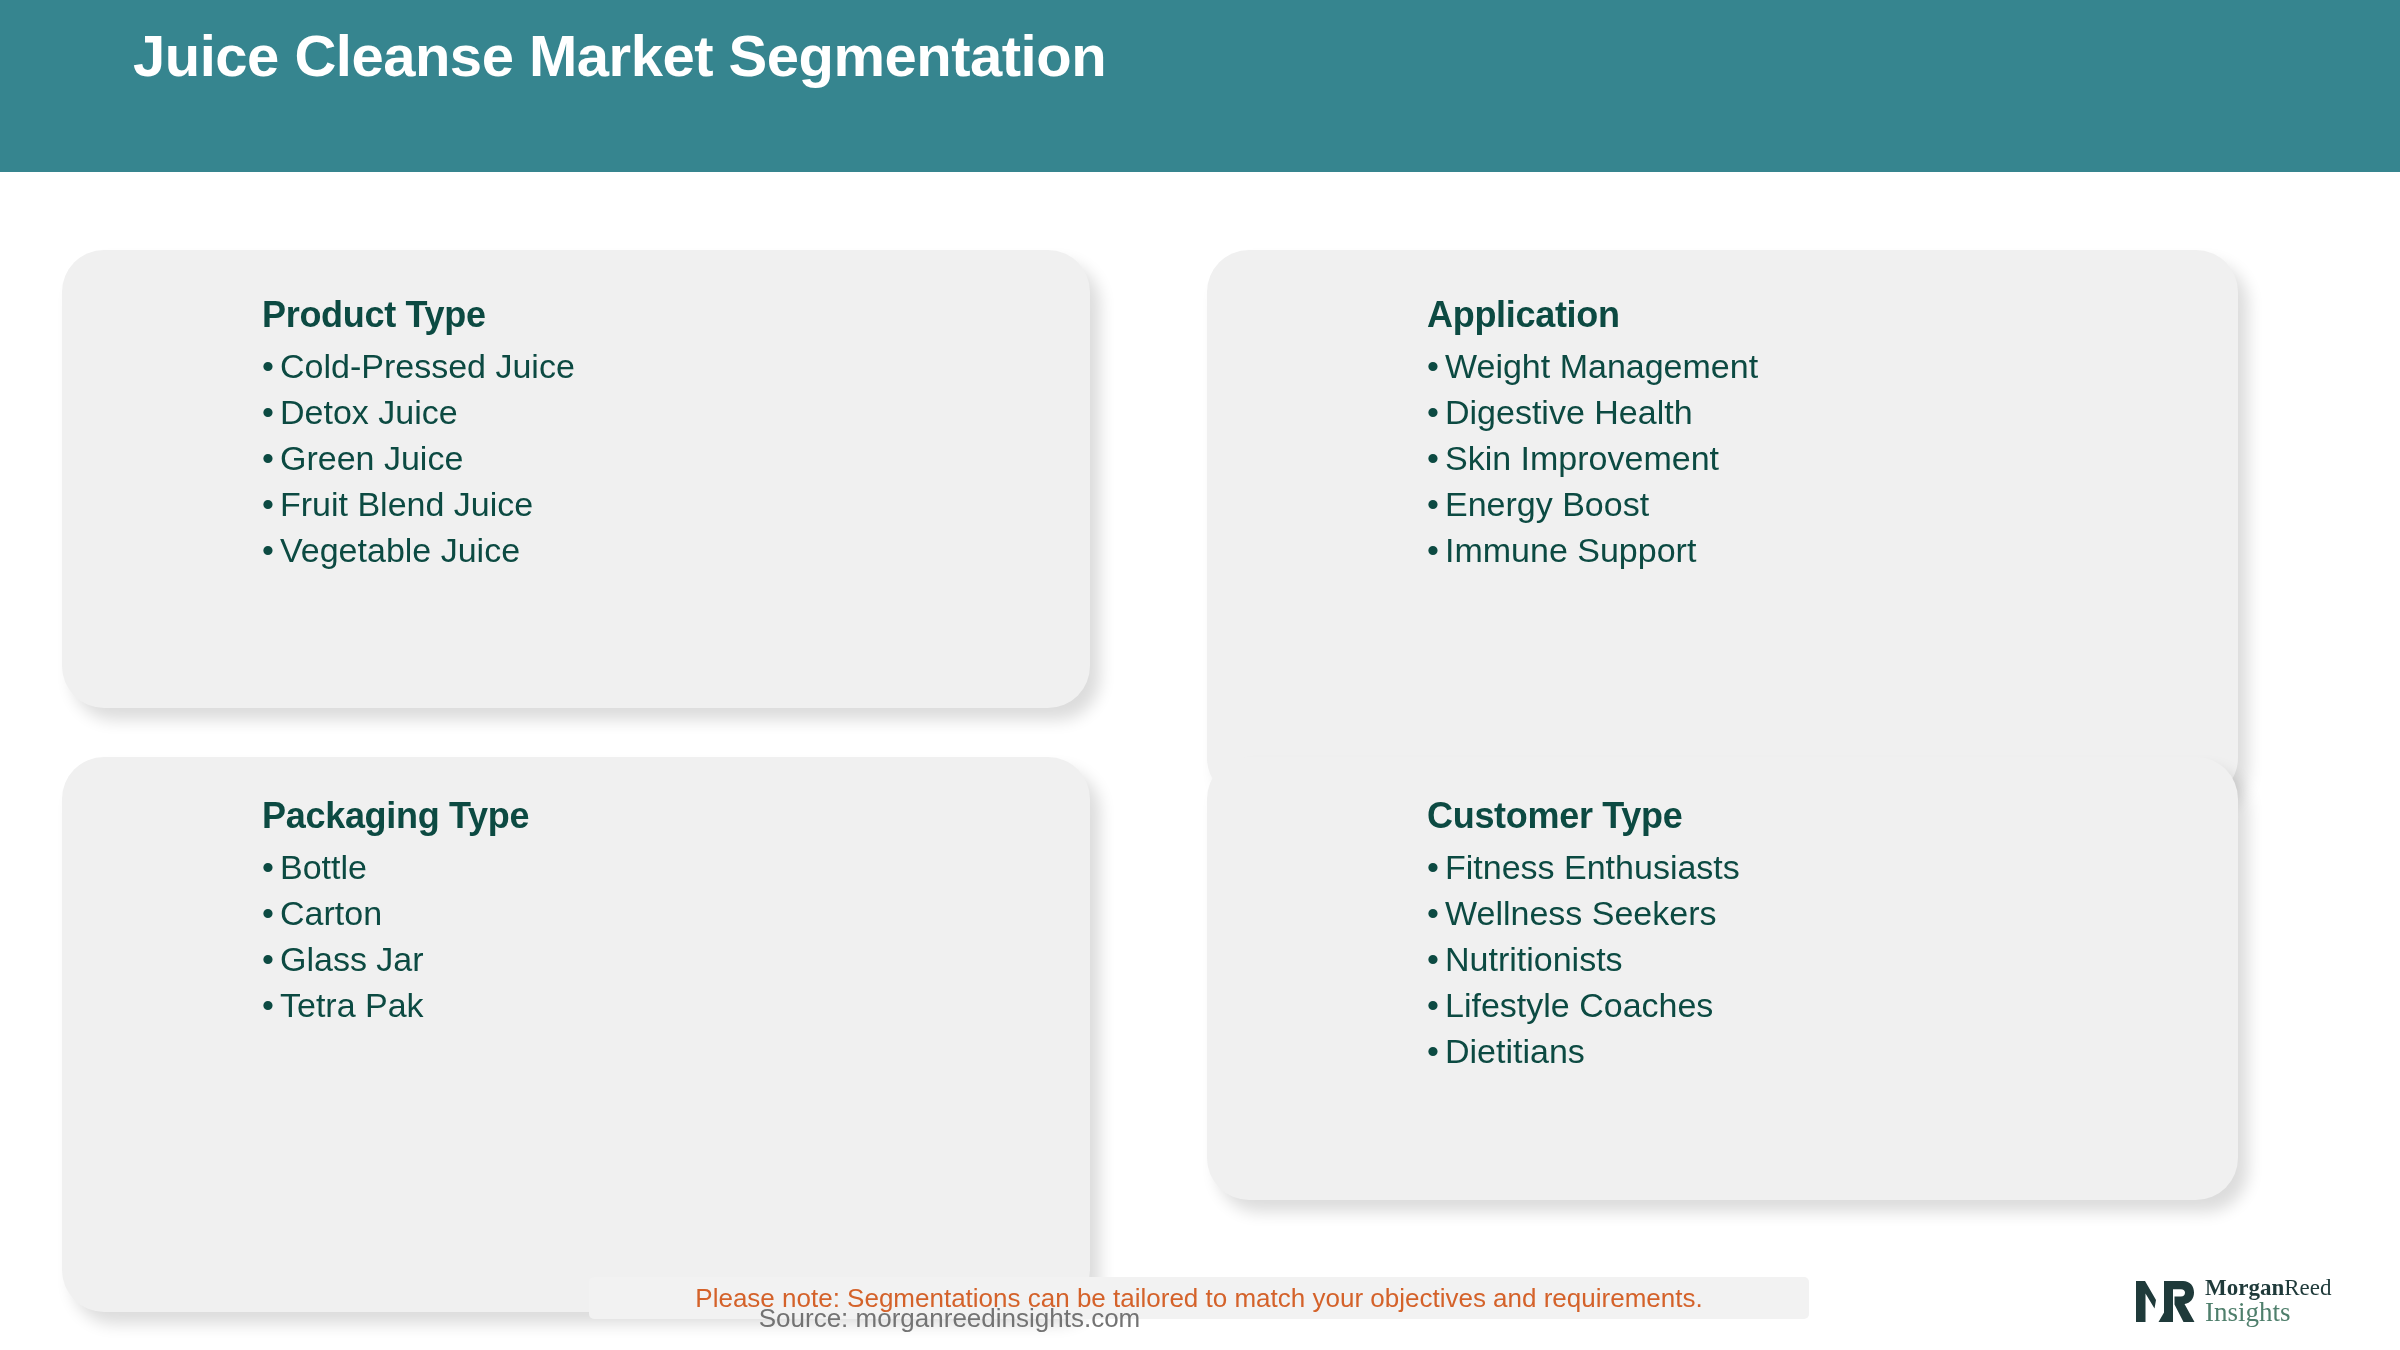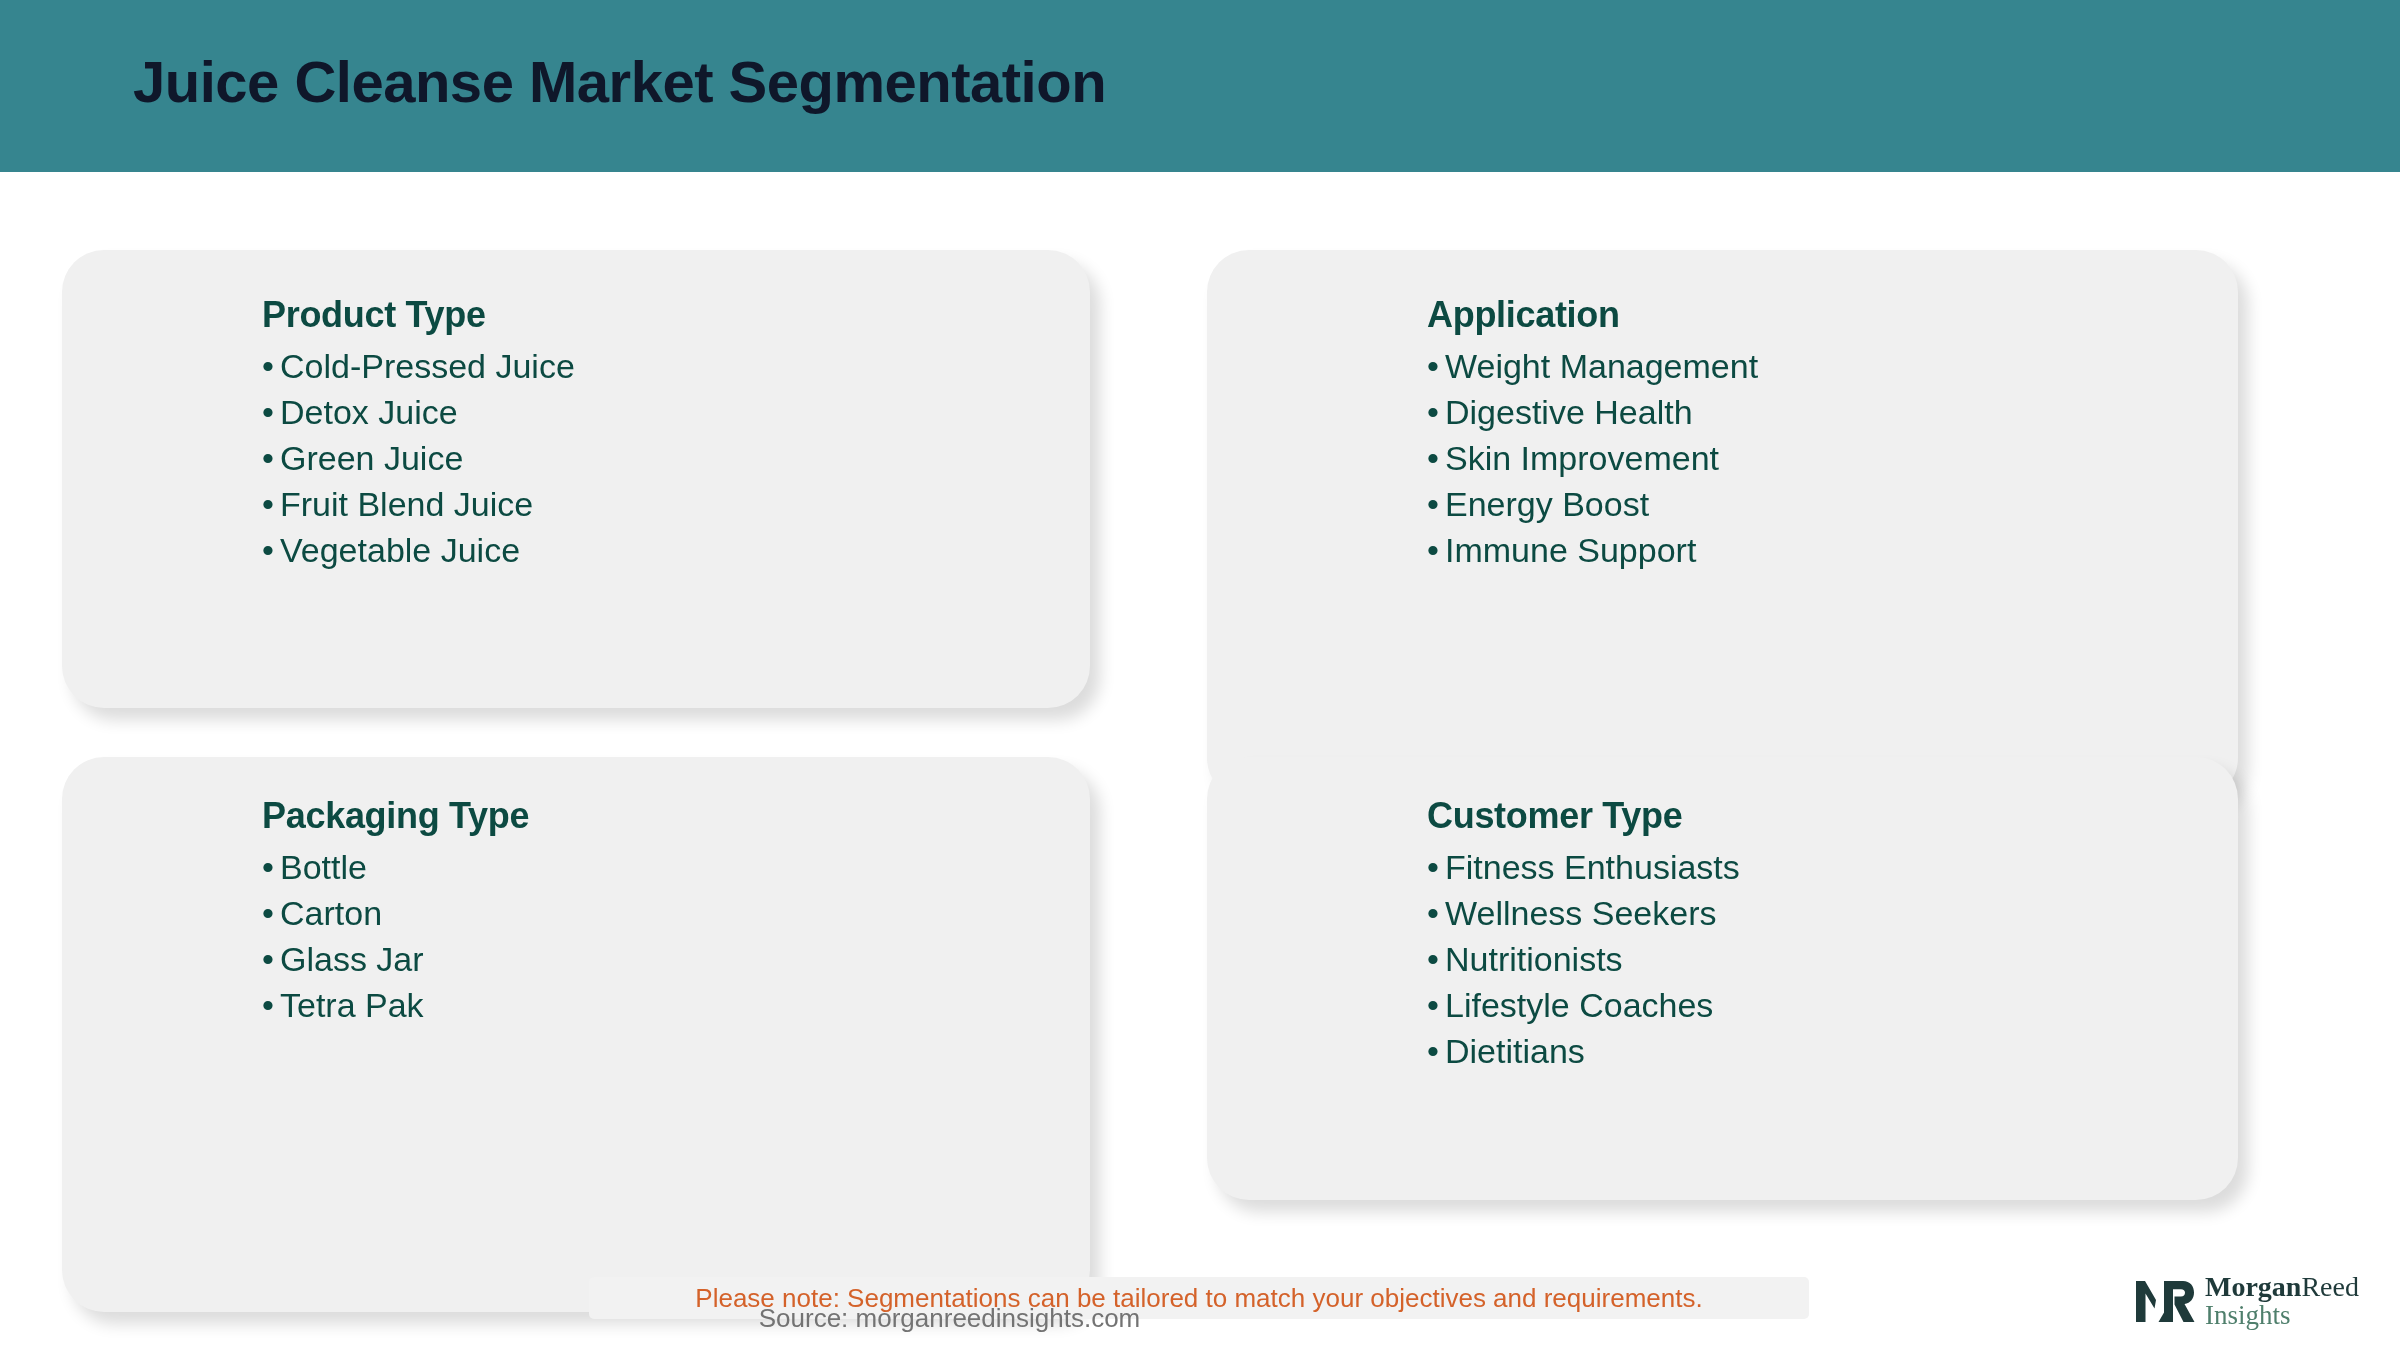--- a/index.html
+++ b/index.html
@@ -21,24 +21,24 @@
     left: 0;
     top: 0;
     width: 2400px;
     height: 172px;
     background: #36858F;
     box-sizing: border-box;
   }
   .header-title {
     position: absolute;
     left: 133px;
-    top: 52px;
+    top: 26px;
     font-size: 58px;
     font-weight: 700;
-    color: #0f172a;
+    color: #ffffff;
     letter-spacing: -0.5px;
     line-height: 1.05;
     white-space: nowrap;
   }
 
   
   .cards {
     position: absolute;
     left: 0;
     top: 172px;
@@ -147,21 +147,21 @@
     display: block;
   }
   .logo-words {
     display: flex;
     flex-direction: column;
     justify-content: center;
     line-height: 1.02;
   }
   .logo-line1 {
     font-family: "Liberation Serif", serif;
-    font-size: 28px;
+    font-size: 23px;
     color: #1F3A3A;
     white-space: nowrap;
   }
   .logo-line1 .lw-bold { font-weight: 700; }
   .logo-line1 .lw-reg  { font-weight: 400; }
   .logo-line2 {
     font-family: "Liberation Serif", serif;
     font-size: 27px;
     font-weight: 400;
     color: #4F7F6C;

